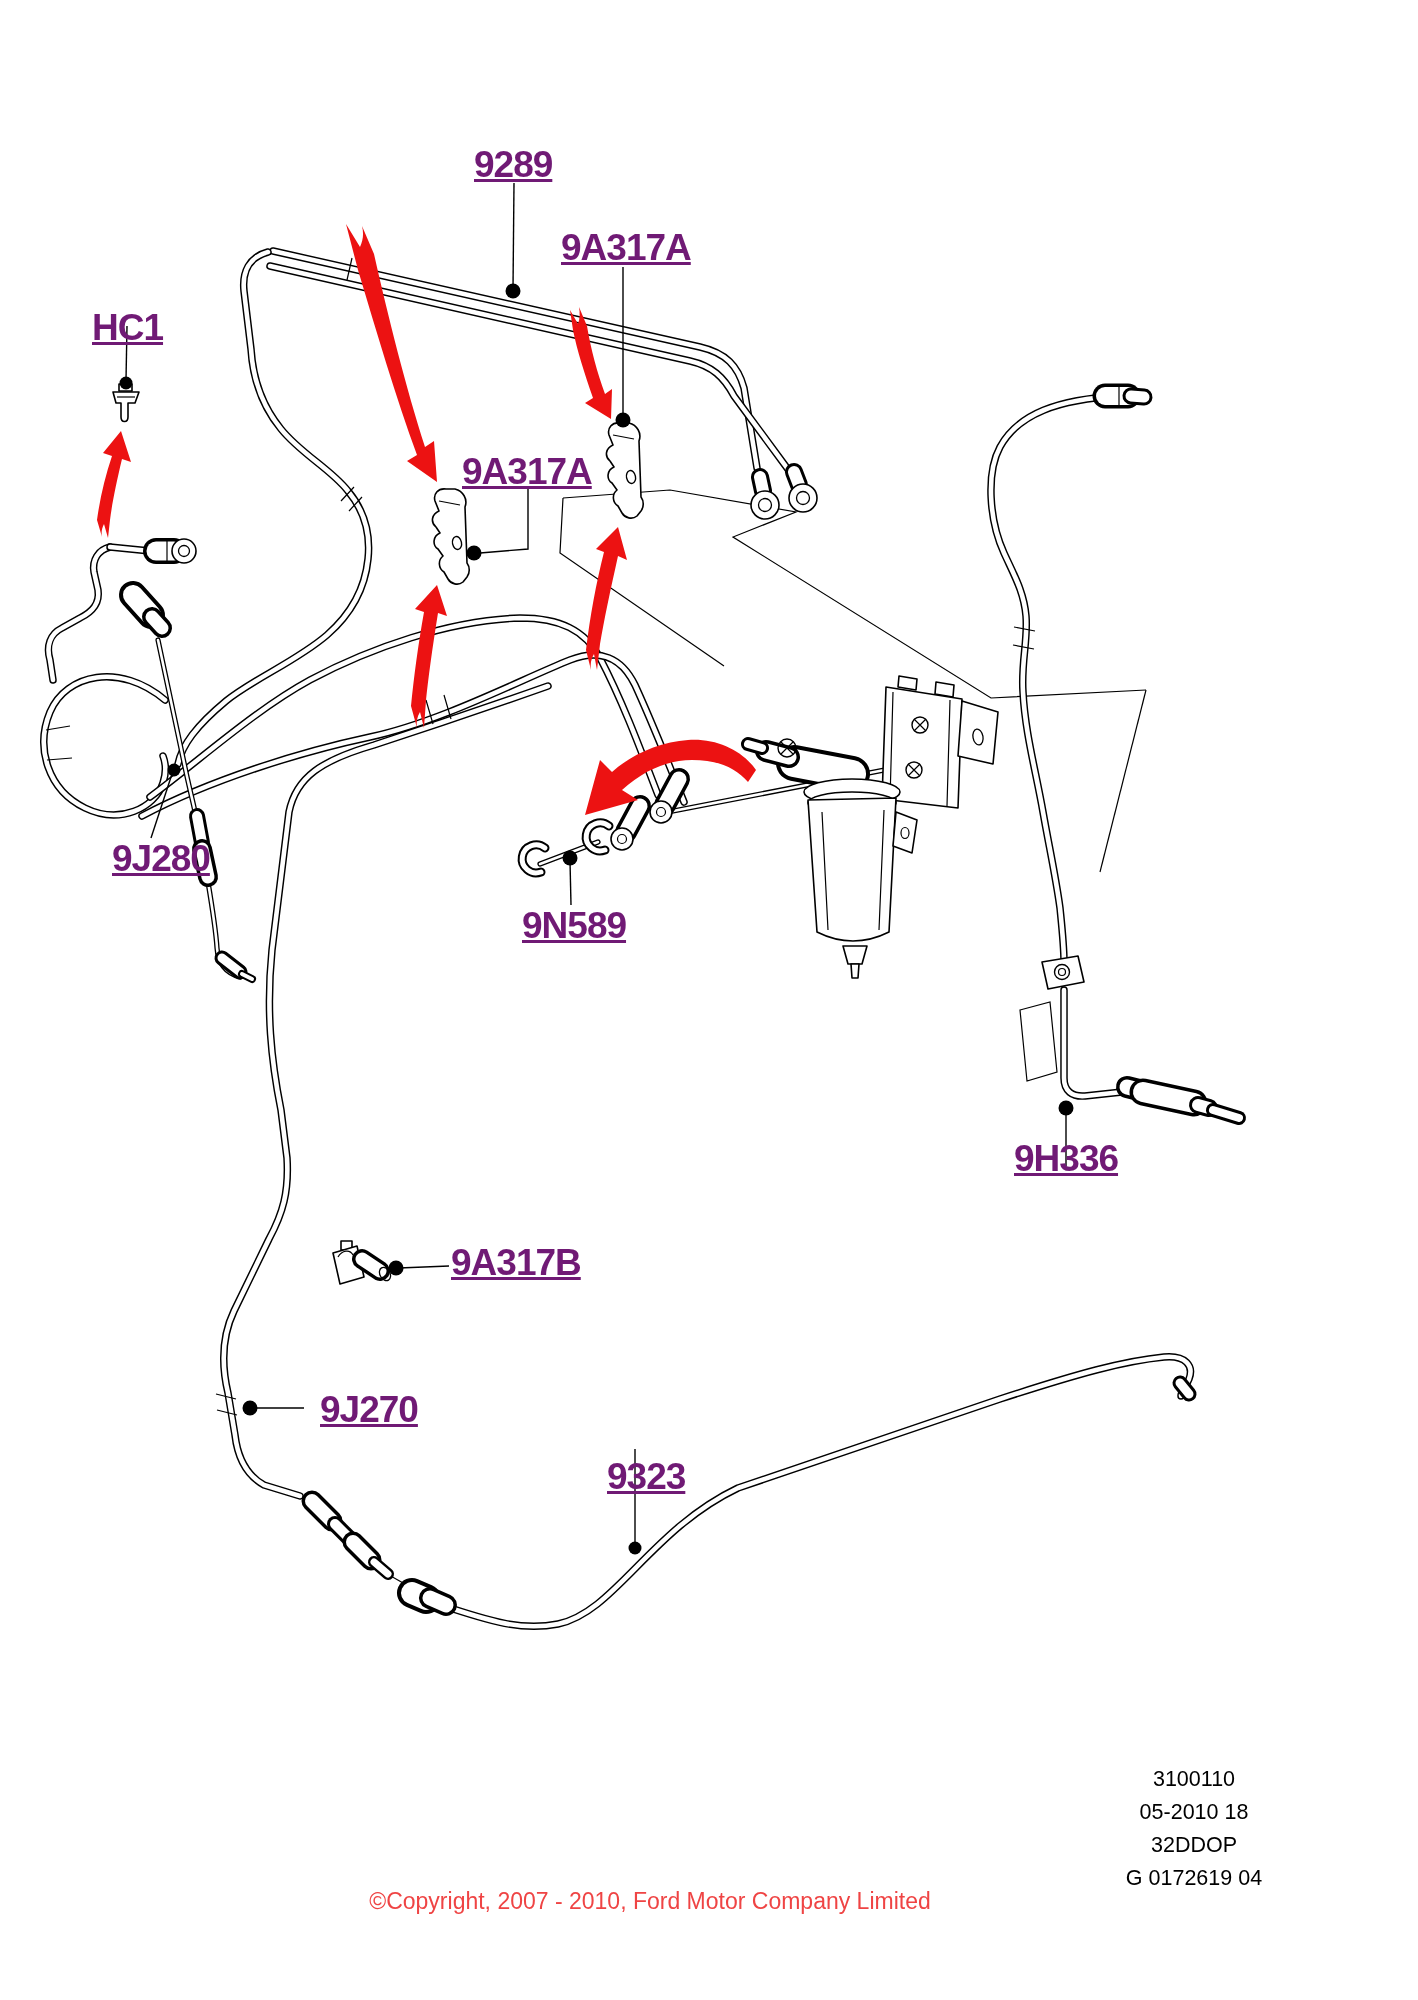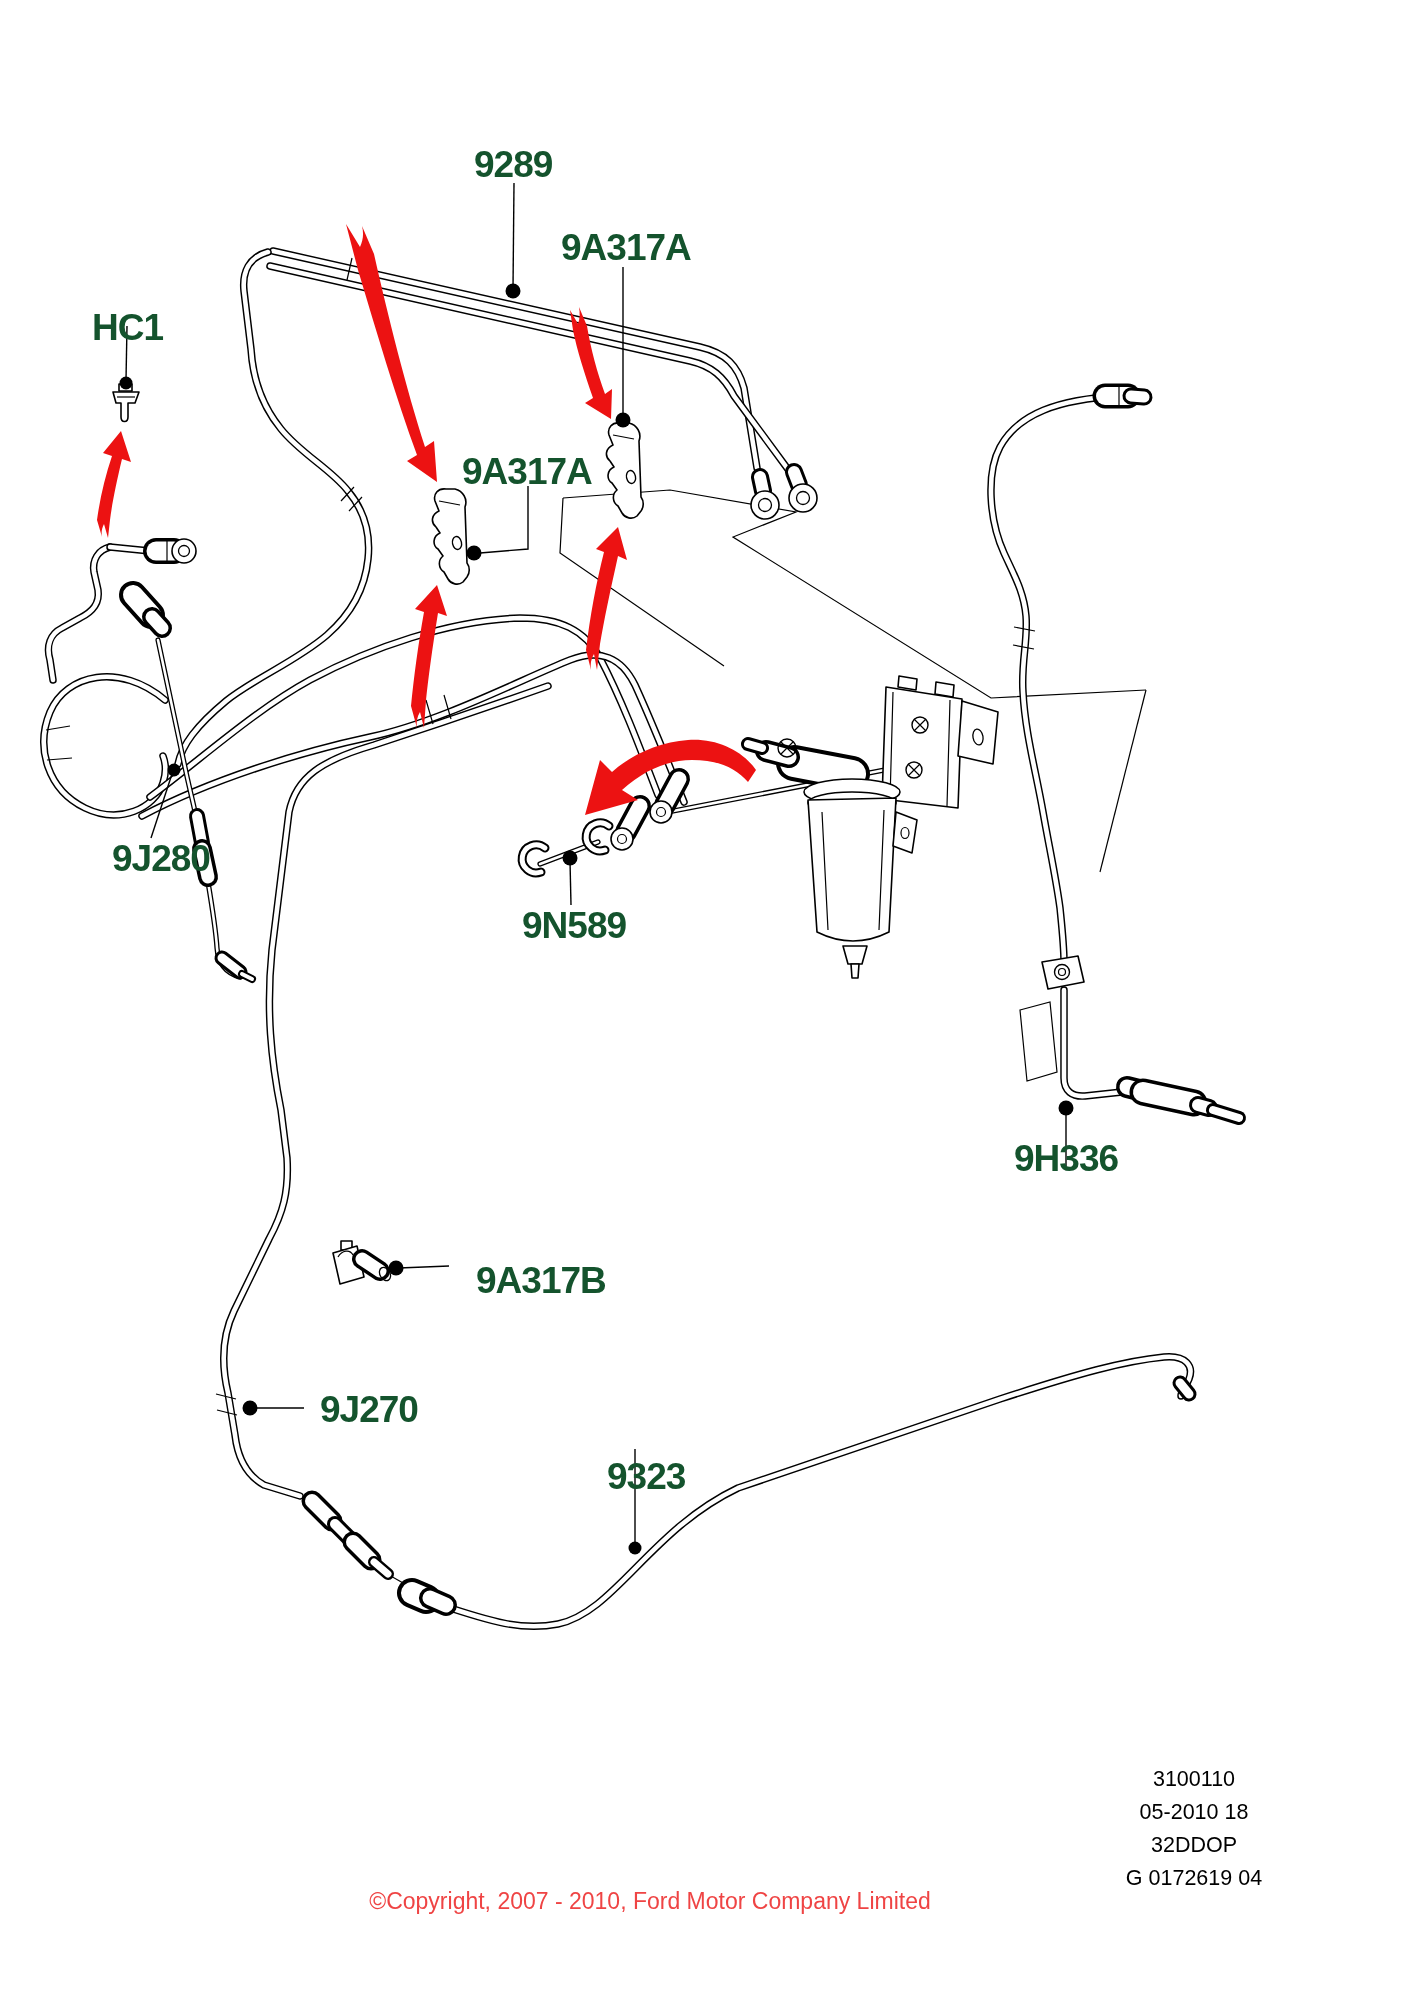--- a/index.html
+++ b/index.html
@@ -1,20 +1,20 @@
 <!DOCTYPE html>
 <html><head>
 <meta charset="utf-8">
 <style>
   html,body{margin:0;padding:0;background:#fff;}
   .stage{position:relative;width:1418px;height:2000px;background:#ffffff;overflow:hidden;
          font-family:"Liberation Sans",sans-serif;}
   .stage svg{position:absolute;left:0;top:0;}
-  .plabel{position:absolute;font-weight:bold;font-size:37px;color:#14532d;
-          white-space:nowrap;letter-spacing:-1px;line-height:1;cursor:pointer;}
+  .plabel{position:absolute;font-weight:bold;font-size:37px;color:#701a75;
+          white-space:nowrap;letter-spacing:-1px;line-height:1;cursor:pointer;text-decoration:underline;}
   .info{position:absolute;left:1074px;top:1763px;width:240px;text-align:center;
         font-size:21.5px;line-height:33px;color:#000;}
   .copyright{position:absolute;left:320px;top:1888px;width:660px;text-align:center;
         font-size:23px;color:#ef4444;}
   
   .to{fill:none;stroke:#000;stroke-width:7.5px;stroke-linecap:round;stroke-linejoin:round;}
   .ti{fill:none;stroke:#fff;stroke-width:4.6px;stroke-linecap:round;stroke-linejoin:round;}
   .to2{fill:none;stroke:#000;stroke-width:5.2px;stroke-linecap:round;stroke-linejoin:round;}
   .ti2{fill:none;stroke:#fff;stroke-width:2.6px;stroke-linecap:round;stroke-linejoin:round;}
   .cap{fill:none;stroke:#000;stroke-linecap:round;}
@@ -320,21 +320,21 @@
   </g>
 </svg>
 
 <div class="plabel" style="left:474px;top:146px;">9289</div>
 <div class="plabel" style="left:92px;top:293px;margin-top:16px;">HC1</div>
 <div class="plabel" style="left:561px;top:229px;">9A317A</div>
 <div class="plabel" style="left:462px;top:453px;">9A317A</div>
 <div class="plabel" style="left:522px;top:907px;">9N589</div>
 <div class="plabel" style="left:112px;top:840px;">9J280</div>
 <div class="plabel" style="left:1014px;top:1140px;">9H336</div>
-<div class="plabel" style="left:476px;top:1244px;margin-top:18px;">9A317B</div>
+<div class="plabel" style="left:451px;top:1244px;">9A317B</div>
 <div class="plabel" style="left:320px;top:1391px;">9J270</div>
 <div class="plabel" style="left:607px;top:1458px;">9323</div>
 
 <div class="info">
   <div>3100110</div>
   <div>05-2010 18</div>
   <div>32DDOP</div>
   <div>G 0172619 04</div>
 </div>
 

